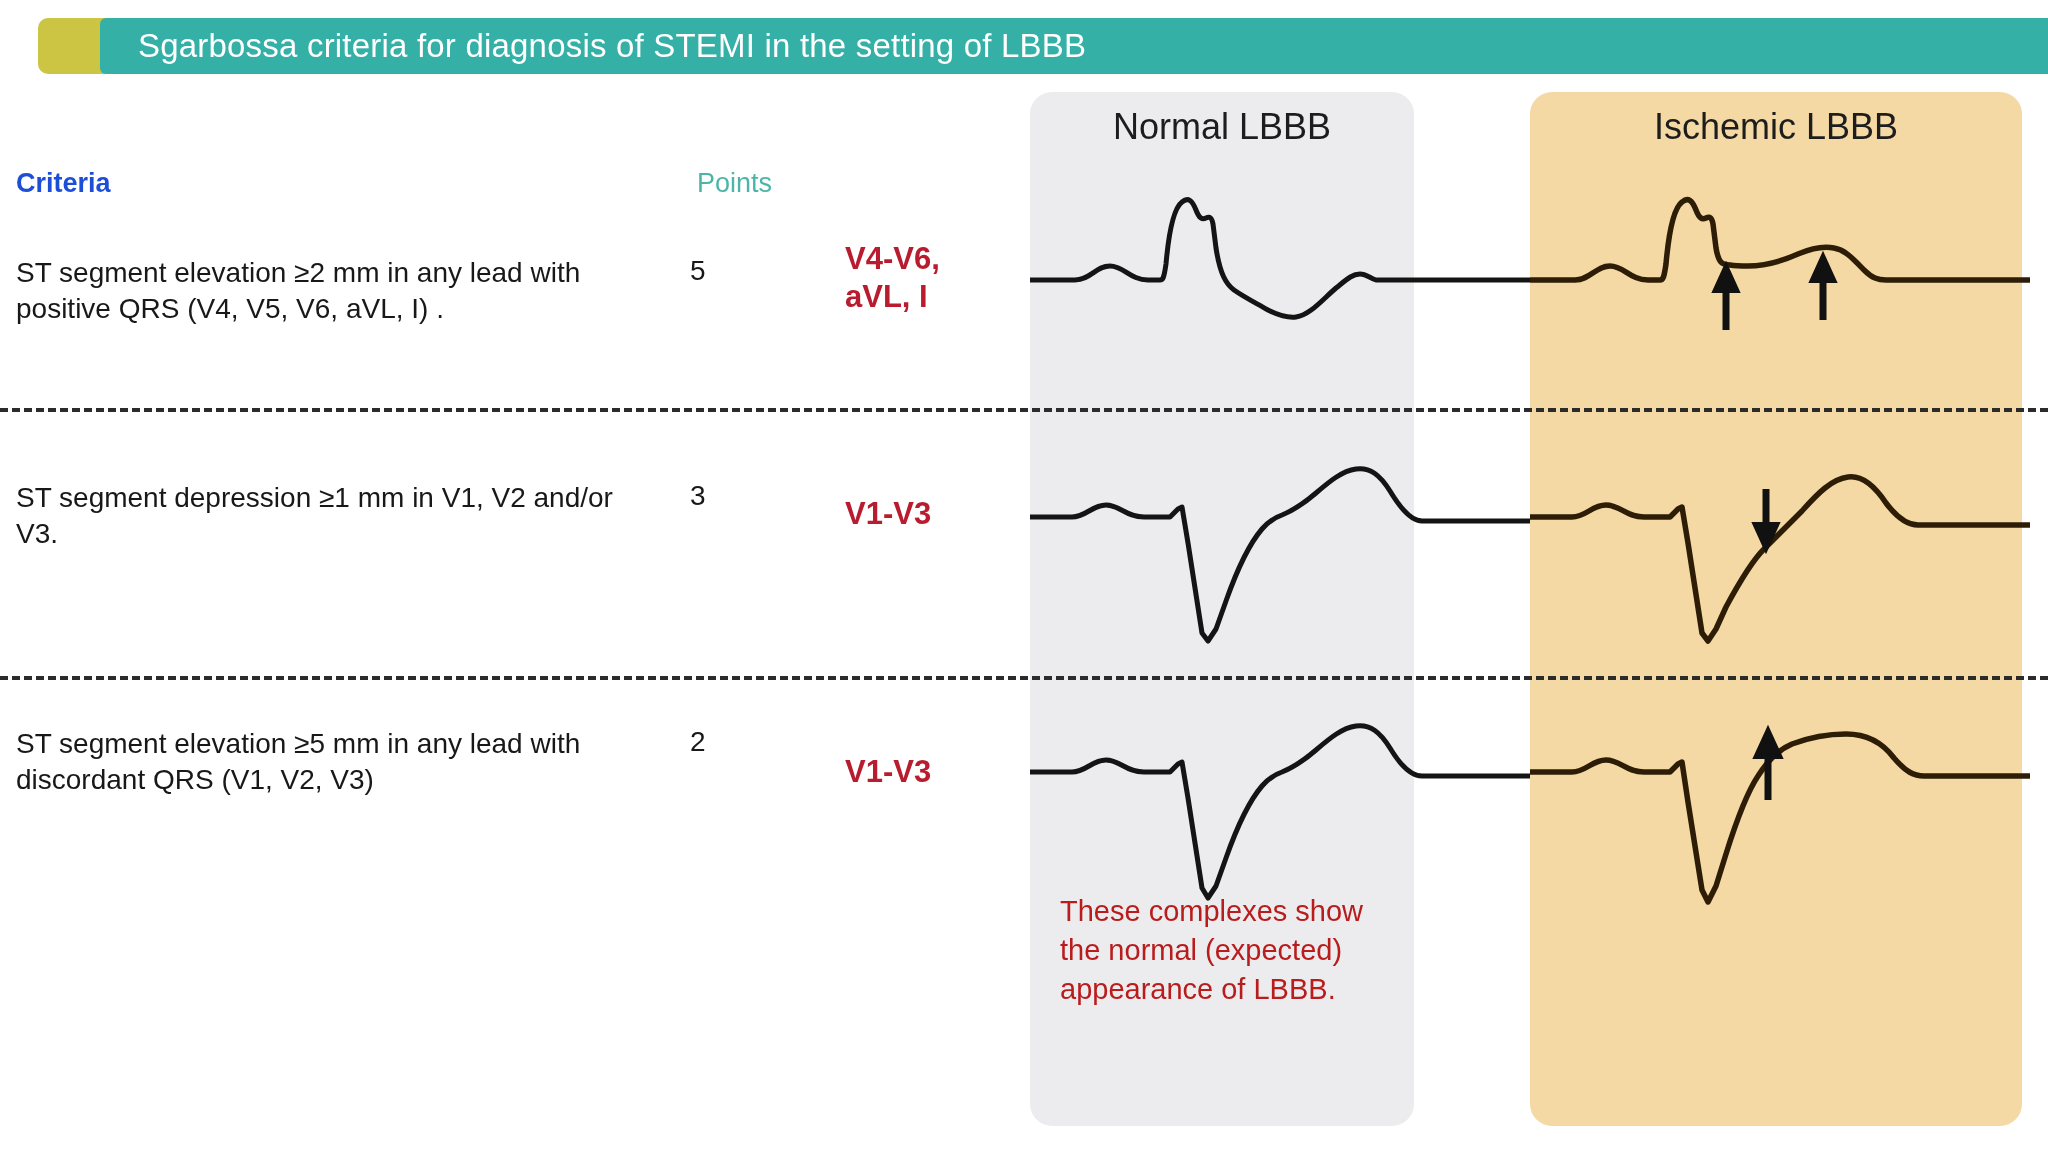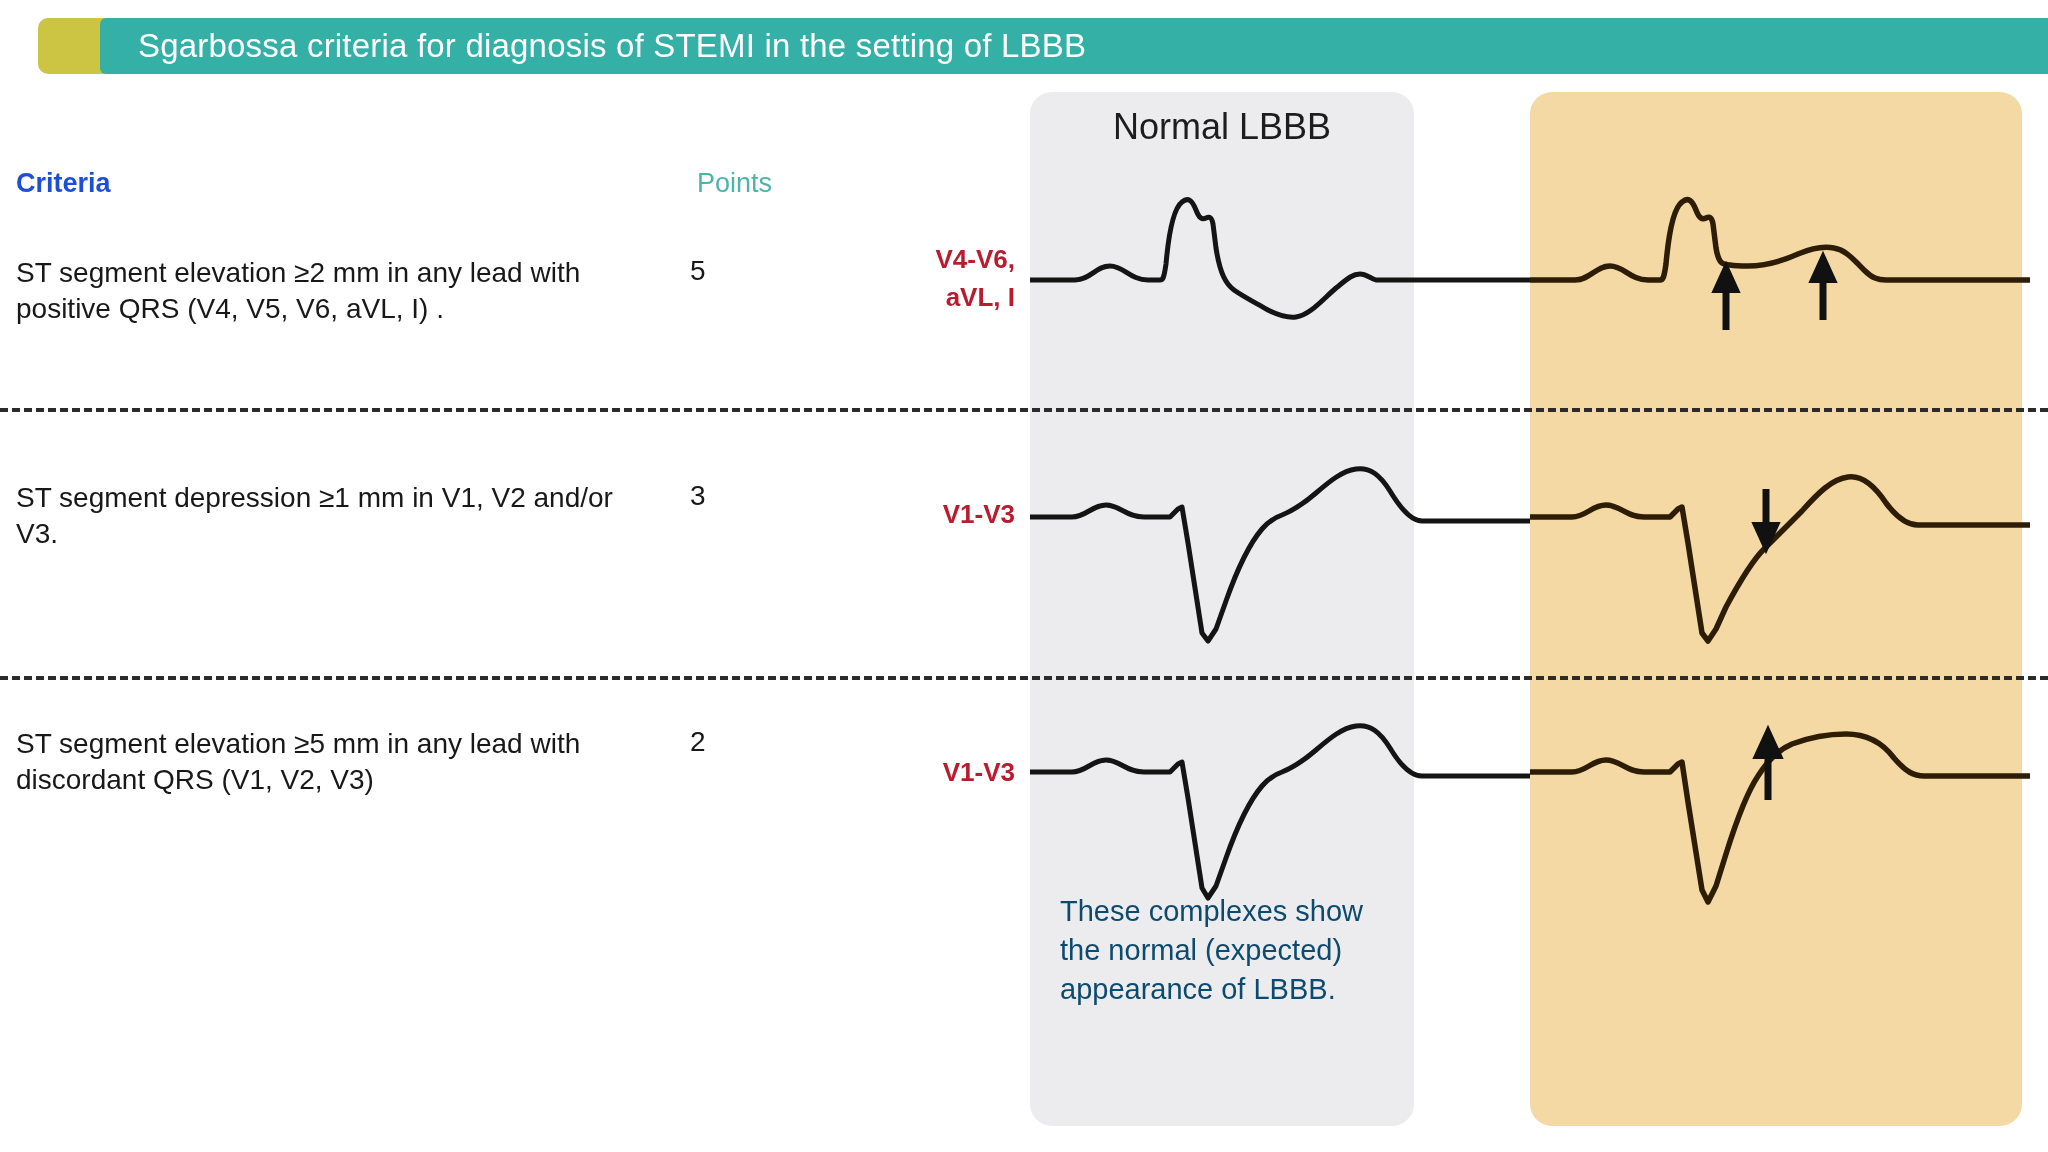--- a/index.html
+++ b/index.html
@@ -38,22 +38,22 @@
 
   .crit-text{
     position:absolute;left:16px;width:600px;
     font-size:28px;line-height:36px;color:#181818;
   }
   .crit-points{
     position:absolute;left:690px;width:60px;
     font-size:28px;color:#181818;
   }
   .crit-leads{
-    position:absolute;left:845px;width:170px;text-align:right;
-    font-size:26px;line-height:38px;font-weight:bold;color:#b81c2e;
+    position:absolute;left:845px;width:170px;text-align:left;
+    font-size:31px;line-height:38px;font-weight:bold;color:#b81c2e;
   }
 
   #r0-text{top:255px;}   #r0-points{top:255px;}  #r0-leads{top:240px;}
   #r1-text{top:480px;}   #r1-points{top:480px;}  #r1-leads{top:495px;}
   #r2-text{top:726px;}   #r2-points{top:726px;}  #r2-leads{top:753px;}
 
   
   .divider{
     position:absolute;left:0;width:2048px;height:0;
     border-top:4px dashed #2b2b2b;
@@ -68,21 +68,21 @@
   #panel-normal{left:1030px;width:384px;background:#ececee;}
   #panel-ischemic{left:1530px;width:492px;background:#f5d9a4;}
 
   .panel-title{
     position:absolute;top:14px;left:0;width:100%;text-align:center;
     font-size:36px;color:#1d1d1d;
   }
 
   .panel-caption{
     position:absolute;left:30px;right:24px;top:800px;
-    font-size:29px;line-height:39px;color:#0c4a6e;
+    font-size:29px;line-height:39px;color:#b91c1c;
   }
 
   
   .ecg{
     position:absolute;height:230px;overflow:visible;
   }
   .ecg svg{display:block;}
 
   #ecg-n-0{left:1030px;top:170px;width:500px;}
   #ecg-i-0{left:1530px;top:170px;width:500px;}
@@ -118,20 +118,21 @@
 <div class="crit-text" id="r2-text">ST segment elevation ≥5 mm in any lead with discordant QRS (V1, V2, V3)</div>
 <div class="crit-points" id="r2-points">2</div>
 <div class="crit-leads" id="r2-leads">V1-V3</div>
 
 <div class="panel" id="panel-normal">
   <div class="panel-title">Normal LBBB</div>
   <div class="panel-caption">These complexes show the normal (expected) appearance of LBBB.</div>
 </div>
 
 <div class="panel" id="panel-ischemic">
+  <div class="panel-title">Ischemic LBBB</div>
 </div>
 
 <div class="divider" id="divider-1"></div>
 <div class="divider" id="divider-2"></div>
 
 <div class="ecg" id="ecg-n-0">
   <svg width="500" height="200" viewBox="0 0 500 200">
     <path class="trace" d="M0,110 L45,110 C60,110 66,96 80,96 C94,96 100,110 118,110 L130,110
       C133,110 134,108 136,94 C139,60 144,38 152,32 C158,27 162,30 166,40
       C169,48 172,50 176,48 C180,46 182,48 183,54 L184,62 L186,78

